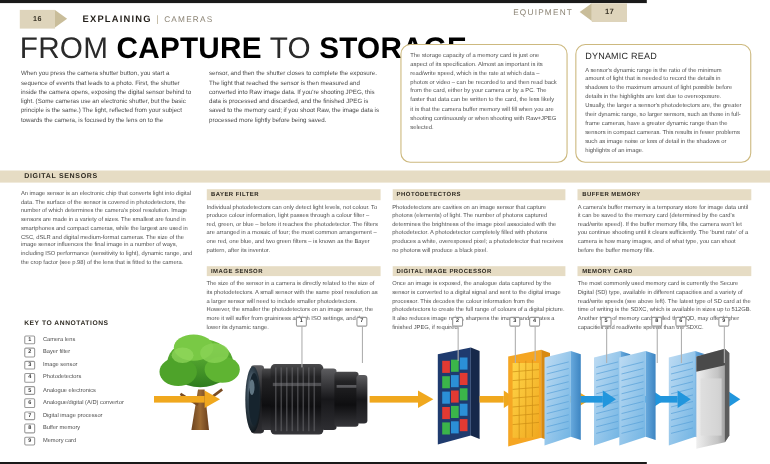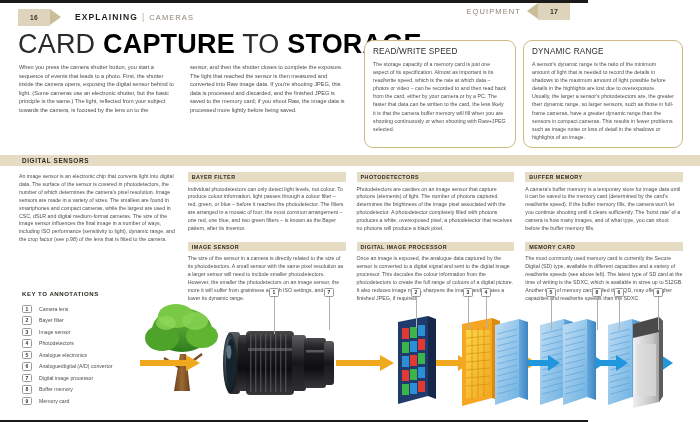--- a/index.html
+++ b/index.html
@@ -199,33 +199,32 @@
       <span>EXPLAINING</span><span class="hdr-sep">|</span><span class="sub">CAMERAS</span>
     </div>
   </div>
 
   <div class="hdr-right">
     <div class="hdr-equip">EQUIPMENT</div>
     <div class="chev-l"></div>
     <div class="pagebox-r">17</div>
   </div>
 
-  <div class="title"><span>CARD </span><b>CAPTURE</b><span> TO </span><b>STORAGE</b></div>
+  <div class="title"><span>FROM </span><b>CAPTURE</b><span> TO </span><b>STORAGE</b></div>
 
   <div class="intro">
     <p>When you press the camera shutter button, you start a sequence of events that leads to a photo. First, the shutter inside the camera opens, exposing the digital sensor behind to light. (Some cameras use an electronic shutter, but the basic principle is the same.) The light, reflected from your subject towards the camera, is focused by the lens on to the</p>
     <p>sensor, and then the shutter closes to complete the exposure. The light that reached the sensor is then measured and converted into Raw image data. If you're shooting JPEG, this data is processed and discarded, and the finished JPEG is saved to the memory card; if you shoot Raw, the image data is processed more lightly before being saved.</p>
   </div>
 
   <div class="sidebox rw">
-    <h3>READ/WRITE SPEED</h3>
     <p>The storage capacity of a memory card is just one aspect of its specification. Almost as important is its read/write speed, which is the rate at which data – photos or video – can be recorded to and then read back from the card, either by your camera or by a PC. The faster that data can be written to the card, the less likely it is that the camera buffer memory will fill when you are shooting continuously or when shooting with Raw+JPEG selected.</p>
   </div>
   <div class="sidebox dr">
-    <h3>DYNAMIC RANGE</h3>
+    <h3>DYNAMIC READ</h3>
     <p>A sensor's dynamic range is the ratio of the minimum amount of light that is needed to record the details in shadows to the maximum amount of light possible before details in the highlights are lost due to overexposure. Usually, the larger a sensor's photodetectors are, the greater their dynamic range, so larger sensors, such as those in full-frame cameras, have a greater dynamic range than the sensors in compact cameras. This results in fewer problems such as image noise or loss of detail in the shadows or highlights of an image.</p>
   </div>
 
   <div class="band">
     <span>DIGITAL SENSORS</span>
   </div>
 
   <div class="colwrap">
 
     <div class="col">

